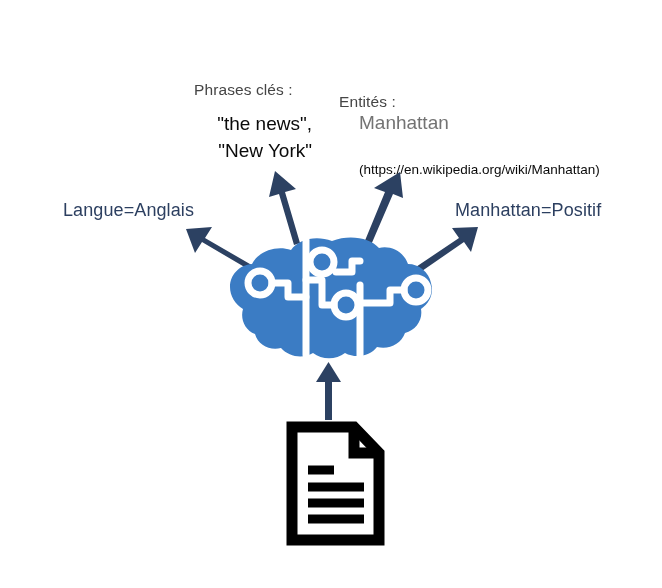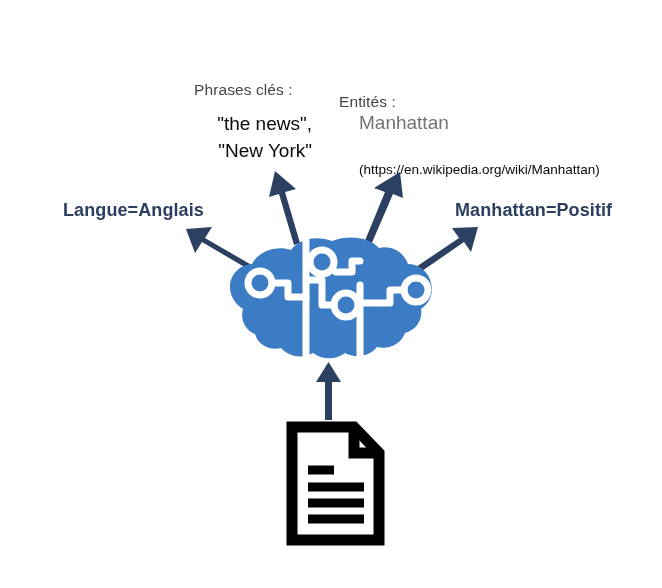--- a/index.html
+++ b/index.html
@@ -43,21 +43,20 @@
     color: #737373;
   }
   .entity-url {
     font-size: 13.5px;
     color: #0a0a0a;
   }
   .attr-label {
     font-size: 18px;
     color: #2c3f60;
     letter-spacing: 0.1px;
-    font-weight: bold;
   }
   svg { display: block; }
 </style>
 </head>
 <body>
 
 <svg class="canvas" viewBox="0 0 662 588">
 
   <defs>
     

